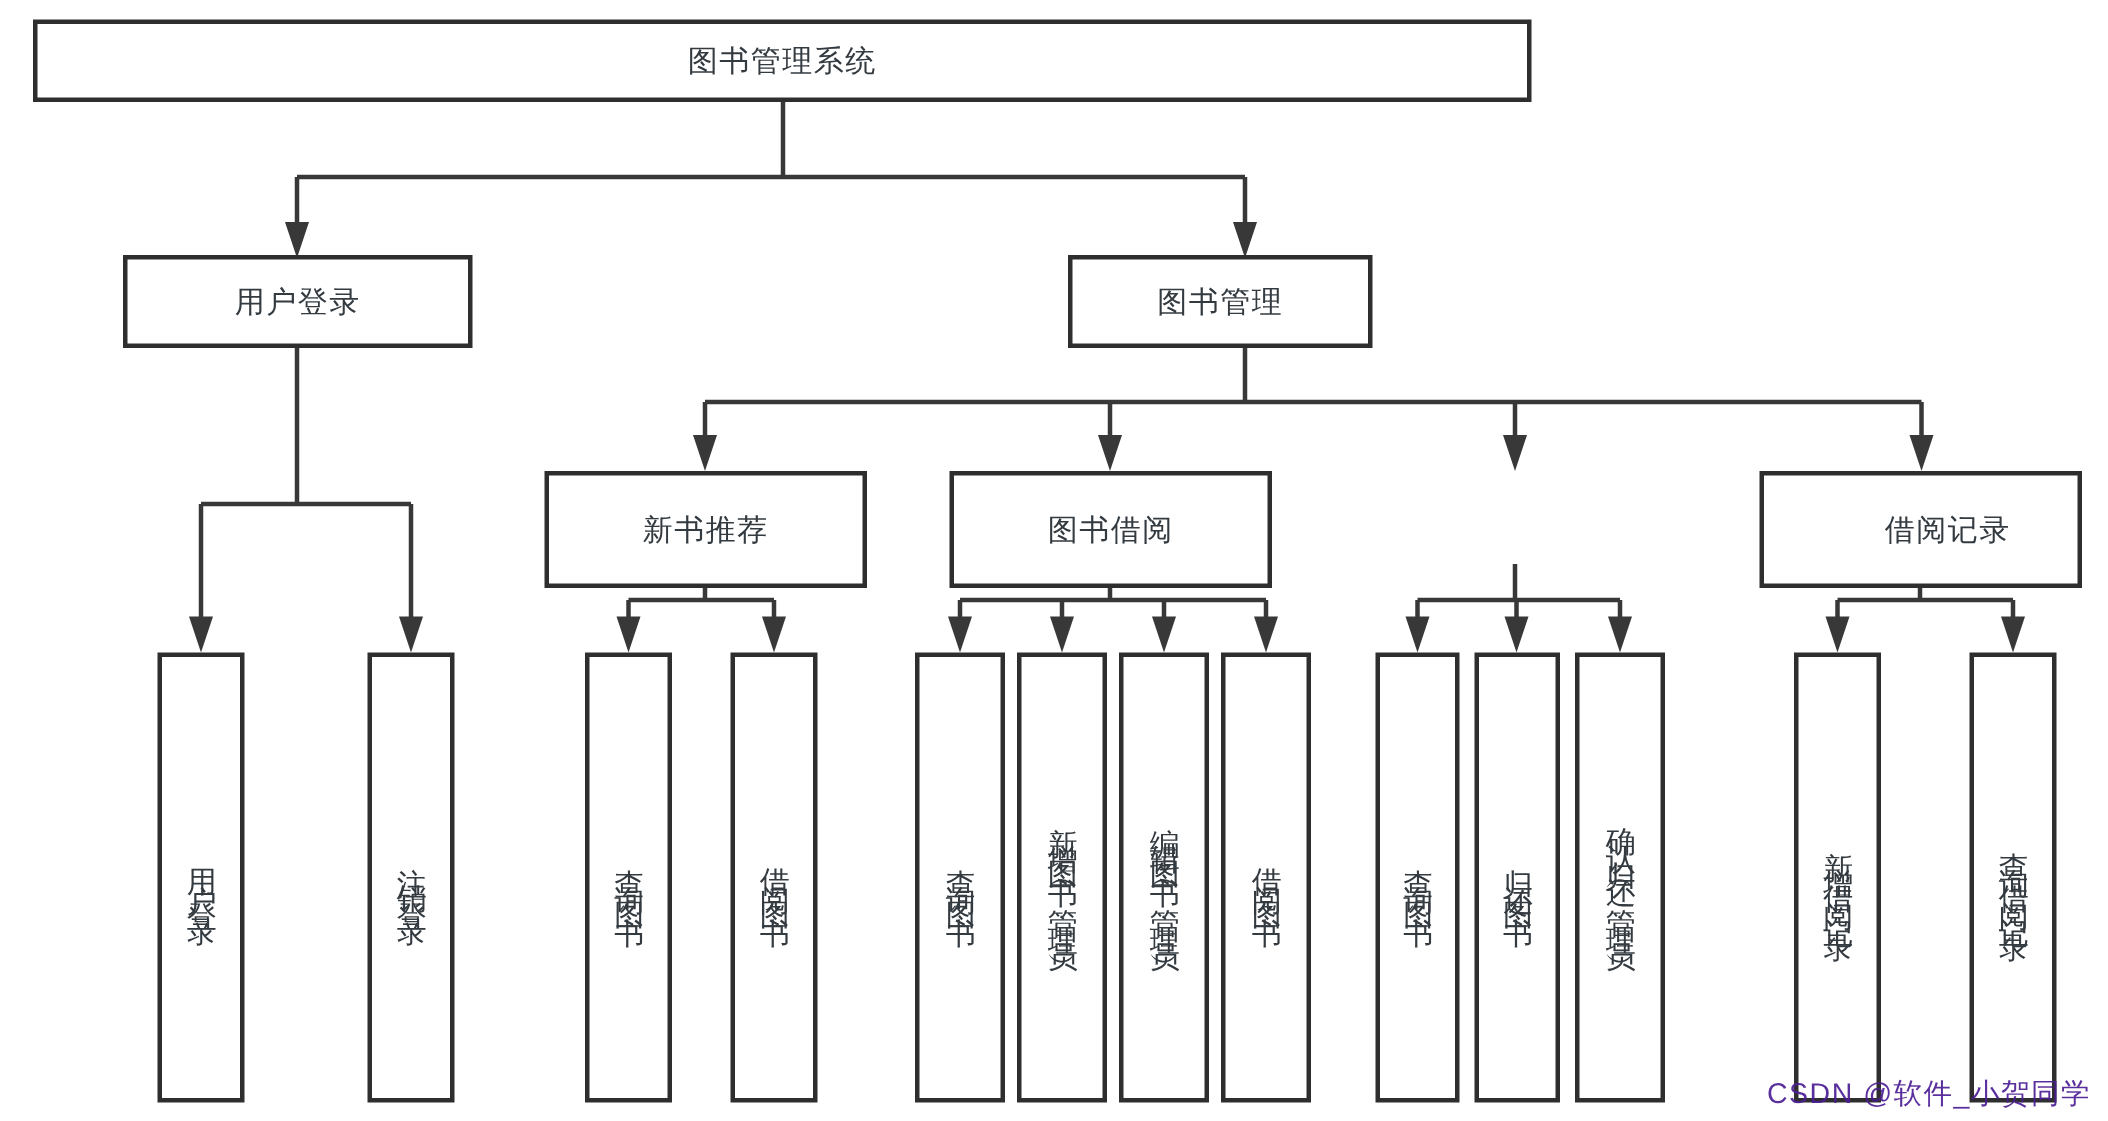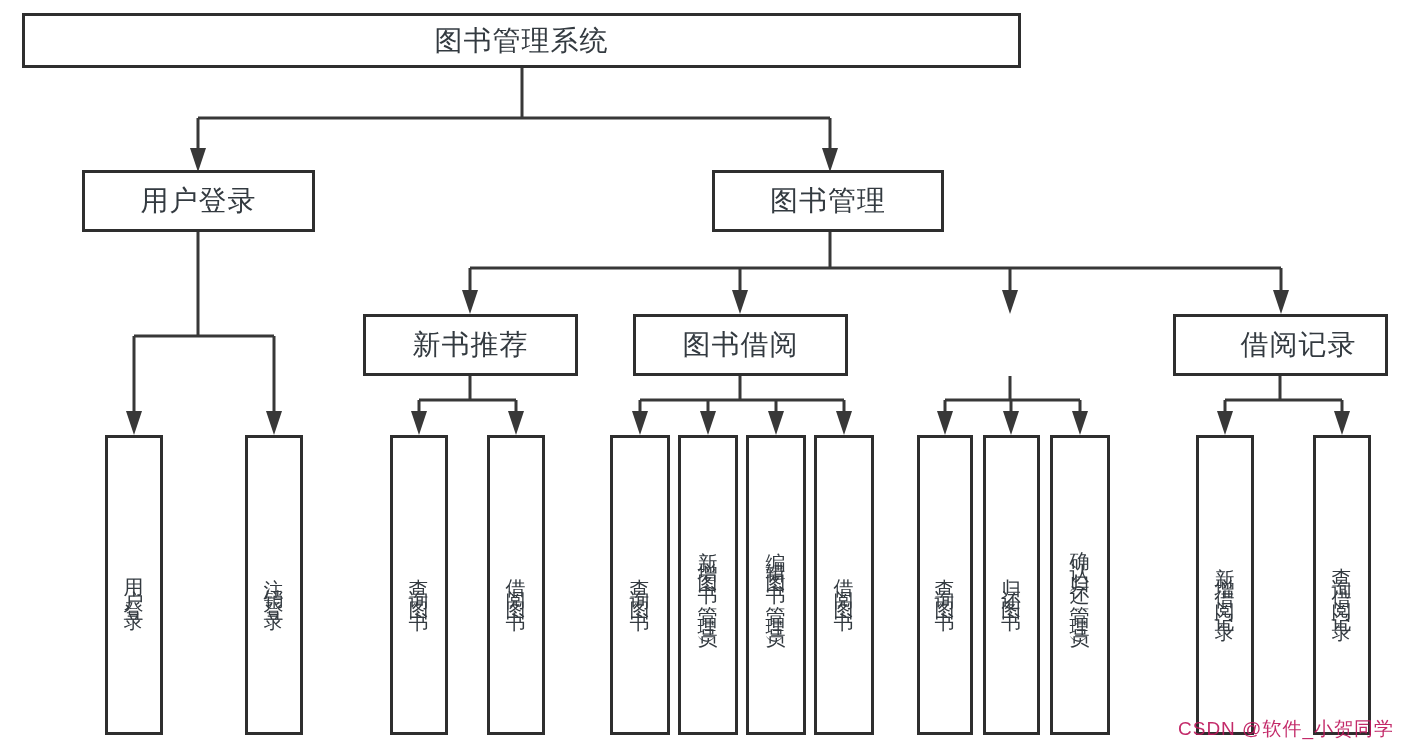--- a/index.html
+++ b/index.html
@@ -23,29 +23,29 @@
   }
   .box {
     position: absolute;
     box-sizing: border-box;
     border: 3px solid #2e2e2e;
     background: #ffffff;
     display: flex;
     align-items: center;
     justify-content: center;
     color: #333a40;
-    font-size: 28px;
+    font-size: 20px;
     letter-spacing: 1px;
     text-align: center;
   }
   .b-root  { left: 22px;  top: 13px;  width: 999px; height: 55px; }
   .b-lvl2  { top: 170px; height: 62px; }
   .b-login { left: 82px;  width: 233px; }
-  .b-mgmt  { left: 712px; width: 232px; }
-  .b-lvl3  { top: 314px; height: 62px; width: 215px; }
+  .b-mgmt  { left: 712px; width: 203px; }
+  .b-lvl3  { top: 314px; height: 78px; width: 215px; }
   .b-nbr   { left: 363px; }
   .b-bb    { left: 633px; text-align: center; }
   .b-cb    { left: 903px; }
   .b-br    { left: 1173px; padding-left: 36px; }
   .vbox {
     position: absolute;
     top: 435px;
     height: 300px;
     box-sizing: border-box;
     border: 3px solid #2e2e2e;
@@ -58,21 +58,21 @@
     writing-mode: vertical-rl;
     text-orientation: mixed;
     letter-spacing: 11px;
     line-height: 1;
   }
   .wm {
     position: absolute;
     left: 1178px;
     top: 716px;
     font-size: 19px;
-    color: #be185d;
+    color: #4c1d95;
     opacity: 0.92;
     letter-spacing: 1px;
     white-space: nowrap;
   }
   .wires path {
     stroke: #383838;
     stroke-width: 3;
     fill: none;
   }
   .wires polygon {

